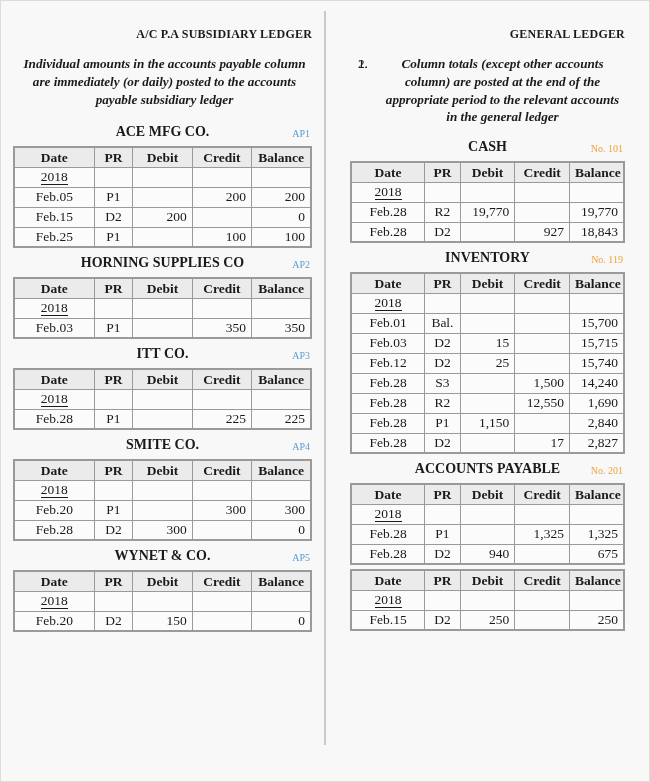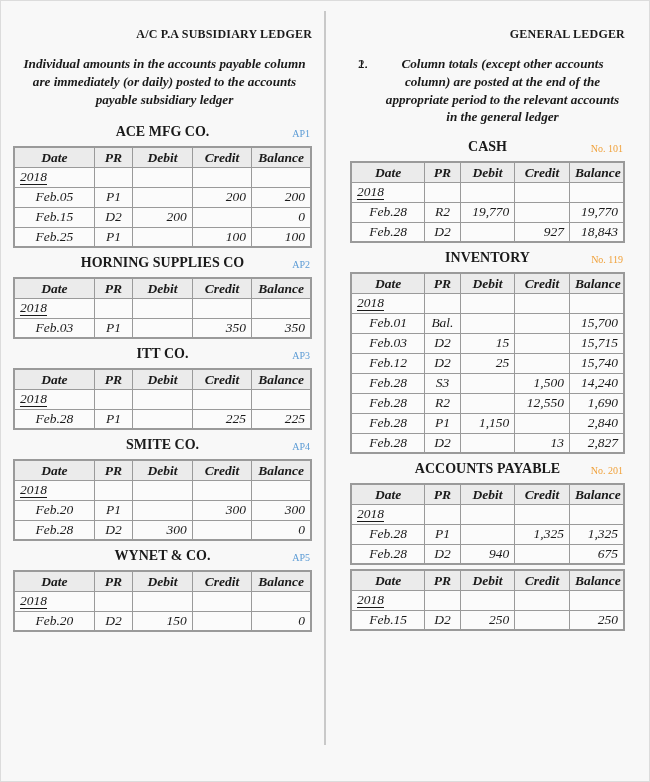--- a/index.html
+++ b/index.html
@@ -48,37 +48,36 @@
   }
   .code-blue{color:#5b9bd5;}
   .code-orange{color:#f0a13a;}
 
   table.ledger{
     border-collapse:collapse;width:100%;
     margin-bottom:4px;
     table-layout:fixed;
     border:2px solid #9a9a9a;
     background:#f0abfc;
-    font-style:italic;
   }
   table.ledger th, table.ledger td{
     border:1px solid #9a9a9a;
     font-size:13.5px;
     height:20px;
     padding:0 5px;
     box-sizing:border-box;
   }
   table.ledger th{
     background:#ebebeb;font-weight:bold;text-align:center;
   }
   table.ledger td{background:#fbfbfb;}
   td.c-date{text-align:center;}
   td.c-pr{text-align:center;}
   td.c-num{text-align:right;}
-  td.c-year{text-align:left;}
+  td.c-year{text-align:center;}
   td.c-year span{border-bottom:1px solid #1a1a1a;padding-bottom:0px;}
   col.w-date{width:27%;}
   col.w-pr{width:13%;}
   col.w-debit{width:20%;}
   col.w-credit{width:20%;}
   col.w-bal{width:20%;}
 </style>
 </head>
 <body>
 
@@ -437,21 +436,21 @@
                 <td class="c-date">Feb.28</td>
                 <td class="c-pr">P1</td>
                 <td class="c-num">1,150</td>
                 <td class="c-num"></td>
                 <td class="c-num">2,840</td>
               </tr>
               <tr>
                 <td class="c-date">Feb.28</td>
                 <td class="c-pr">D2</td>
                 <td class="c-num"></td>
-                <td class="c-num">13</td>
+                <td class="c-num">17</td>
                 <td class="c-num">2,827</td>
               </tr>
             </tbody>
           </table>
         </div>
         <div>
           <div class="acct-head">
             <div class="acct-name">ACCOUNTS PAYABLE</div>
             <div class="acct-code code-orange">No. 201</div>
           </div>

